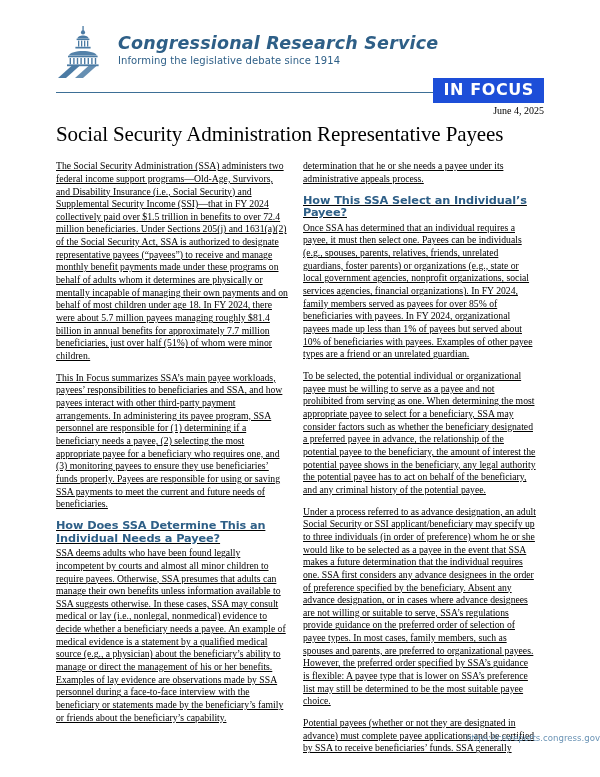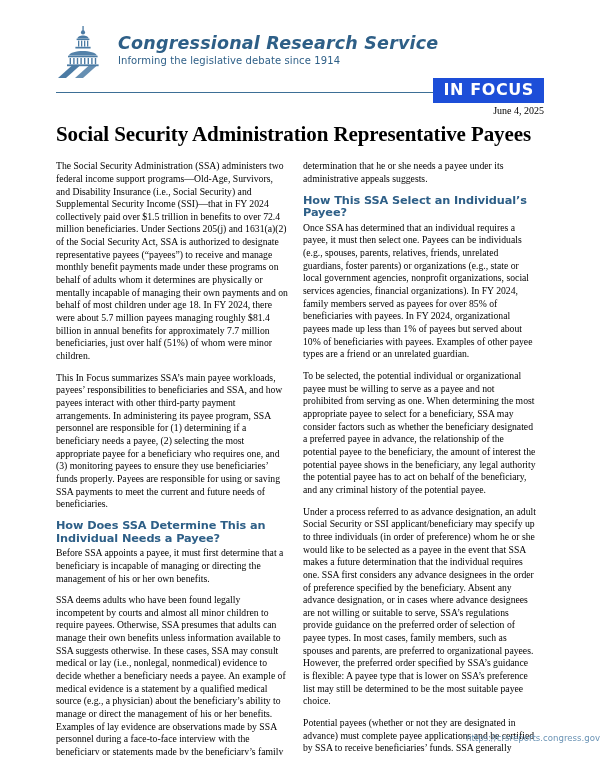--- a/index.html
+++ b/index.html
@@ -82,32 +82,33 @@
   
   .date-line {
     text-align: right;
     font-family: "Liberation Serif", serif;
     font-size: 10px;
     color: #000;
     margin-top: 12px;
   }
   .doc-title {
     font-family: "Liberation Serif", serif;
-    font-weight: bold;
+    font-weight: normal;
     font-size: 21px;
     line-height: 1.15;
     margin-top: 6px;
     letter-spacing: -0.1px;
   }
 
   
   .columns {
     display: flex;
     gap: 14px;
     height: 595px;
+    text-decoration: underline;
   }
   .col {
     width: 233px;
     overflow: hidden;
   }
   .col p {
     margin: 0 0 9px 0;
     font-family: "Liberation Serif", serif;
     font-size: 9.7px;
     line-height: 1.305;
@@ -188,27 +189,26 @@
 
   <div class="date-line">June 4, 2025</div>
   <h1 class="doc-title">Social Security Administration Representative Payees</h1>
 
   <div class="columns">
 
     <div class="col">
       <p>The Social Security Administration (SSA) administers two federal income support programs—Old-Age, Survivors, and Disability Insurance (i.e., Social Security) and Supplemental Security Income (SSI)—that in FY 2024 collectively paid over $1.5 trillion in benefits to over 72.4 million beneficiaries. Under Sections 205(j) and 1631(a)(2) of the Social Security Act, SSA is authorized to designate representative payees (“payees”) to receive and manage monthly benefit payments made under these programs on behalf of adults whom it determines are physically or mentally incapable of managing their own payments and on behalf of most children under age 18. In FY 2024, there were about 5.7 million payees managing roughly $81.4 billion in annual benefits for approximately 7.7 million beneficiaries, just over half (51%) of whom were minor children.</p>
       <p>This In Focus summarizes SSA’s main payee workloads, payees’ responsibilities to beneficiaries and SSA, and how payees interact with other third-party payment arrangements. In administering its payee program, SSA personnel are responsible for (1) determining if a beneficiary needs a payee, (2) selecting the most appropriate payee for a beneficiary who requires one, and (3) monitoring payees to ensure they use beneficiaries’ funds properly. Payees are responsible for using or saving SSA payments to meet the current and future needs of beneficiaries.</p>
       <h2>How Does SSA Determine This an Individual Needs a Payee?</h2>
-      <p>Before SSA appoints a payee, it must first determine that a beneficiary is incapable of managing or directing the management of his or her own benefits.</p>
       <p>SSA deems adults who have been found legally incompetent by courts and almost all minor children to require payees. Otherwise, SSA presumes that adults can manage their own benefits unless information available to SSA suggests otherwise. In these cases, SSA may consult medical or lay (i.e., nonlegal, nonmedical) evidence to decide whether a beneficiary needs a payee. An example of medical evidence is a statement by a qualified medical source (e.g., a physician) about the beneficiary’s ability to manage or direct the management of his or her benefits. Examples of lay evidence are observations made by SSA personnel during a face-to-face interview with the beneficiary or statements made by the beneficiary’s family or friends about the beneficiary’s capability.</p>
 
     </div>
 
     <div class="col">
-      <p>determination that he or she needs a payee under its administrative appeals suggests.</p>
+      <p>determination that he or she needs a payee under its administrative appeals process.</p>
       <h2>How This SSA Select an Individual’s Payee?</h2>
       <p>Once SSA has determined that an individual requires a payee, it must then select one. Payees can be individuals (e.g., spouses, parents, relatives, friends, unrelated guardians, foster parents) or organizations (e.g., state or local government agencies, nonprofit organizations, social services agencies, financial organizations). In FY 2024, family members served as payees for over 85% of beneficiaries with payees. In FY 2024, organizational payees made up less than 1% of payees but served about 10% of beneficiaries with payees. Examples of other payee types are a friend or an unrelated guardian.</p>
       <p>To be selected, the potential individual or organizational payee must be willing to serve as a payee and not prohibited from serving as one. When determining the most appropriate payee to select for a beneficiary, SSA may consider factors such as whether the beneficiary designated a preferred payee in advance, the relationship of the potential payee to the beneficiary, the amount of interest the potential payee shows in the beneficiary, any legal authority the potential payee has to act on behalf of the beneficiary, and any criminal history of the potential payee.</p>
       <p>Under a process referred to as advance designation, an adult Social Security or SSI applicant/beneficiary may specify up to three individuals (in order of preference) whom he or she would like to be selected as a payee in the event that SSA makes a future determination that the individual requires one. SSA first considers any advance designees in the order of preference specified by the beneficiary. Absent any advance designation, or in cases where advance designees are not willing or suitable to serve, SSA’s regulations provide guidance on the preferred order of selection of payee types. In most cases, family members, such as spouses and parents, are preferred to organizational payees. However, the preferred order specified by SSA’s guidance is flexible: A payee type that is lower on SSA’s preference list may still be determined to be the most suitable payee choice.</p>
       <p>Potential payees (whether or not they are designated in advance) must complete payee applications and be certified by SSA to receive beneficiaries’ funds. SSA generally certifies a payee based on an investigation of the person seeking to be a payee that includes a face-to-face interview (to the extent practicable) and adequate evidence that payee certification is in the beneficiary’s best interest. The investigation of a potential payee must:</p>
     </div>
 
   </div>
 
   <div class="footer">

